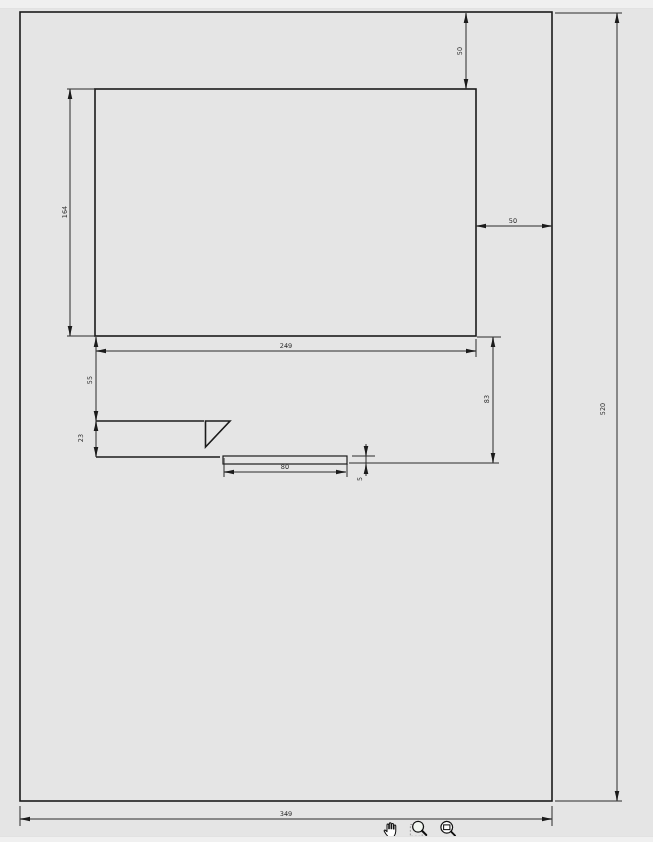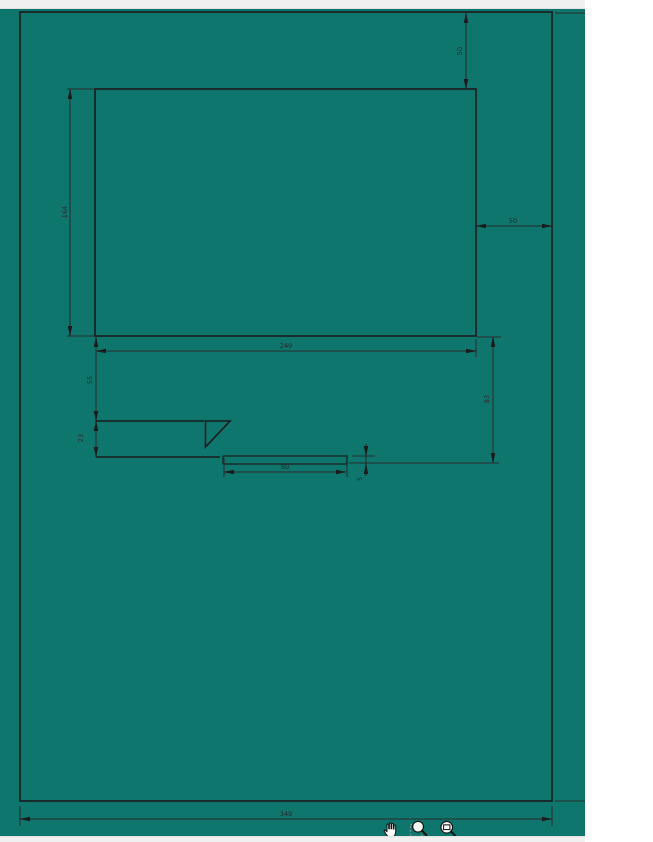--- a/index.html
+++ b/index.html
@@ -1,18 +1,18 @@
 <!DOCTYPE html>
 <html><head>
 <meta charset="utf-8">
 <style>
   html,body{margin:0;padding:0;background:#fff;}
   .app{
-    position:relative;width:585px;height:842px;overflow:hidden;
-    background:#0f766e;font-family:"DejaVu Sans", sans-serif;
+    position:relative;width:653px;height:842px;overflow:hidden;
+    background:#e5e5e5;font-family:"DejaVu Sans", sans-serif;
   }
   .chrome-strip{position:absolute;left:0;width:653px;background:#f0f0f0;}
   .chrome-strip.top{top:0;height:8px;border-bottom:1px solid #e2e2e2;}
   .chrome-strip.bottom{bottom:0;height:5px;border-top:1px solid #e2e2e2;}
   .canvas{position:absolute;left:0;top:0;width:653px;height:842px;}
   svg text{font-family:"DejaVu Sans", sans-serif;font-size:6.5px;fill:#2a2a2a;}
   .toolbar{position:absolute;left:378px;top:820px;height:21px;display:flex;gap:5px;align-items:center;}
   .tool-btn{
     width:24px;height:21px;border:none;background:transparent;padding:0;margin:0;
     display:flex;align-items:center;justify-content:center;cursor:pointer;

